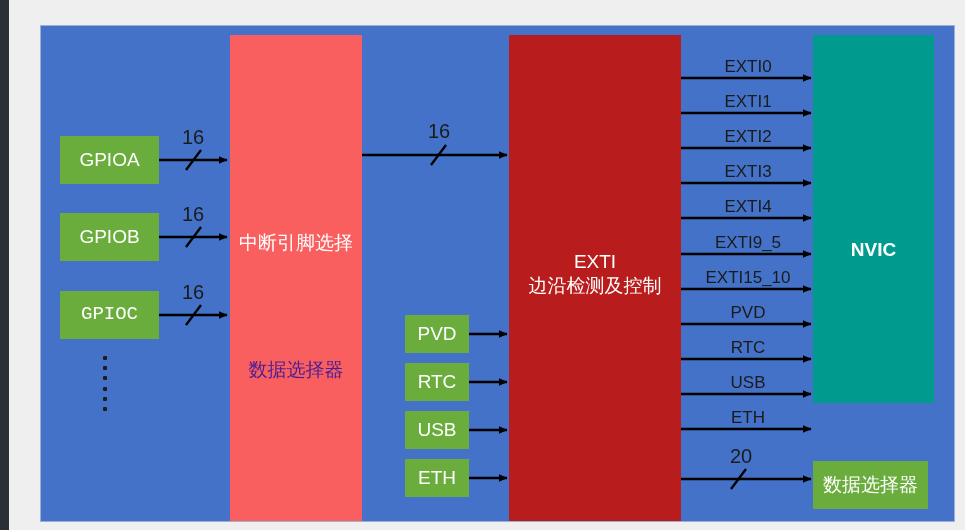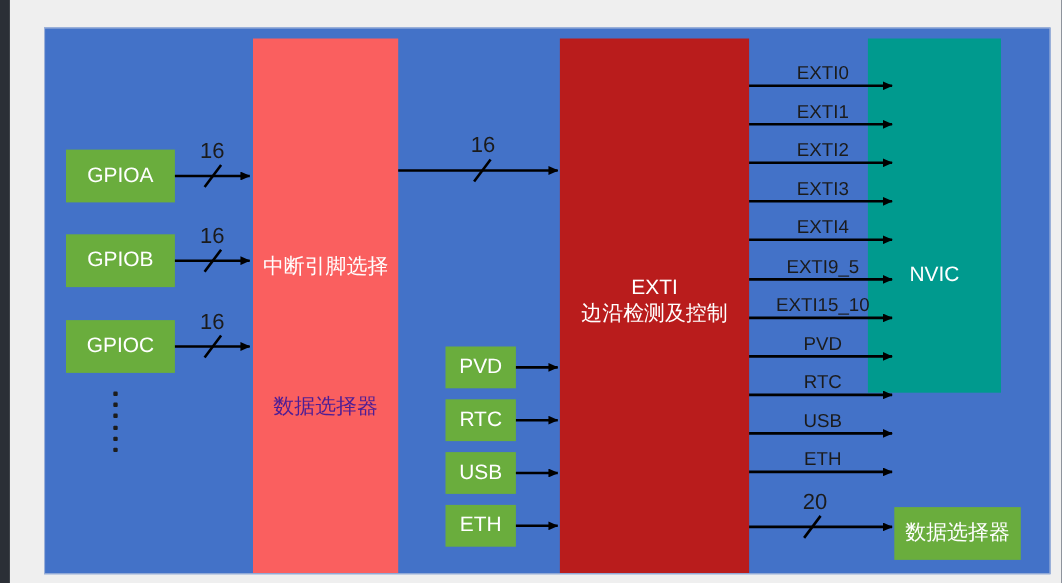--- a/index.html
+++ b/index.html
@@ -43,21 +43,21 @@
 <div id="screen">
   <div id="paper">
     <div id="canvas">
 
       <div class="blk green" style="left:19px;top:110px;width:99px;height:48px;">
         <span>GPIOA</span>
       </div>
       <div class="blk green" style="left:19px;top:187px;width:99px;height:48px;">
         <span>GPIOB</span>
       </div>
-      <div class="blk green" style="left:19px;top:265px;width:99px;height:48px;">
+      <div class="blk green" style="left:19px;top:265px;width:99px;height:48px;font-family:Liberation Mono, monospace;">
         <span>GPIOC</span>
       </div>
 
       <div class="dots" style="left:61px;top:330px;width:6px;height:55px;">
         <i></i>
           <i></i>
           <i></i>
           <i></i>
           <i></i>
           <i></i>
@@ -83,21 +83,21 @@
         <span>ETH</span>
       </div>
 
       <div class="blk orange" style="left:468px;top:9px;width:172px;height:486px;">
         <div style="position:absolute;top:215px;left:0;right:0;">
           <div class="big-label">EXTI</div>
           <div class="big-label">边沿检测及控制</div>
         </div>
       </div>
 
-      <div class="blk teal" style="left:748px;top:9px;width:121px;height:322px;">
+      <div class="blk teal" style="left:772px;top:9px;width:121px;height:368px;font-weight:bold;">
         <div class="big-label" style="position:absolute;top:203px;left:0;right:0;">NVIC</div>
       </div>
 
       <div class="blk green" style="left:772px;top:435px;width:115px;height:48px;">
         <span>数据选择器</span>
       </div>
 
       <svg id="wires" viewBox="0 0 915 497" xmlns="http://www.w3.org/2000/svg">
         <defs>
           <marker id="ah" markerWidth="9" markerHeight="8" refX="8.4" refY="4" orient="auto" markerUnits="userSpaceOnUse">

